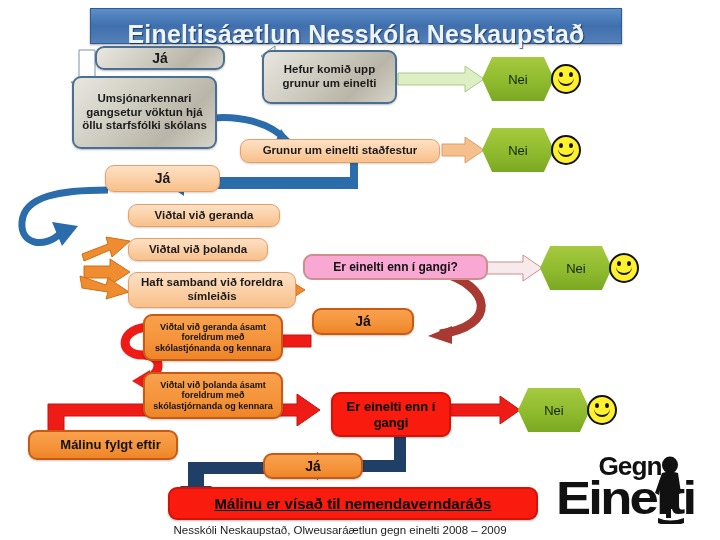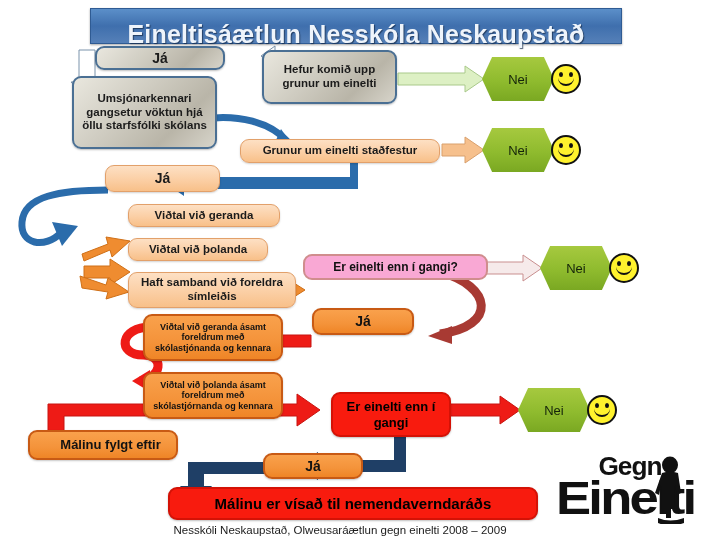--- a/index.html
+++ b/index.html
@@ -321,21 +321,21 @@
       <i class="l"></i>
         <i class="r"></i>
         <u></u>
     </div>
   </div>
 
   <div class="node n-orange" style="left:263px;top:453px;width:100px;height:26px;font-size:14px;font-weight:bold;">
     <span>Já</span>
   </div>
 
-  <div class="node n-red" style="left:168px;top:487px;width:370px;height:33px;font-size:15px;font-weight:bold;">
+  <div class="node n-red" style="left:168px;top:487px;width:370px;height:33px;font-size:15px;font-weight:bold;text-decoration:underline;">
     <span>Málinu er vísað til nemendaverndaráðs</span>
   </div>
 
   <div class="logo">
     <div class="gegn">Gegn</div>
     <div class="einelti">Einelti</div>
     <svg class="figure" viewBox="0 0 36 68">
       <ellipse cx="18" cy="9" rx="8" ry="8.5" fill="#111"></ellipse>
       <path d="M10 17 q8 -3 16 0 l3 20 -4 2 -2 -10 -1 24 -5 0 -1 -16 -1 16 -5 0 -1 -24 -2 10 -4 -2 Z" fill="#111"></path>
       <rect x="14" y="36" width="5" height="26" fill="#111"></rect>

